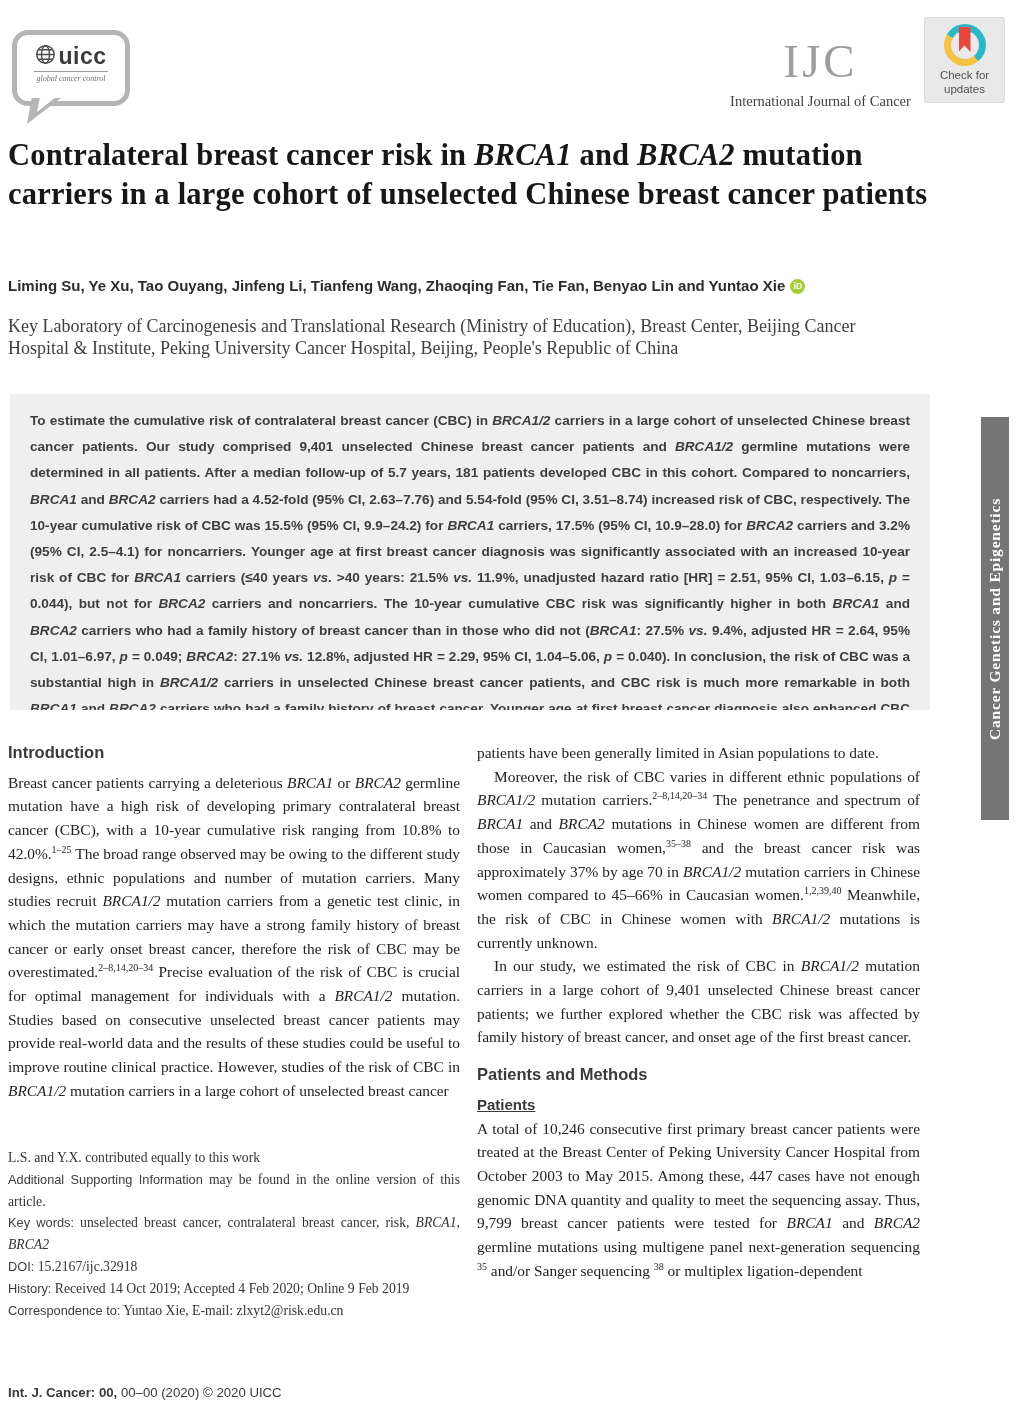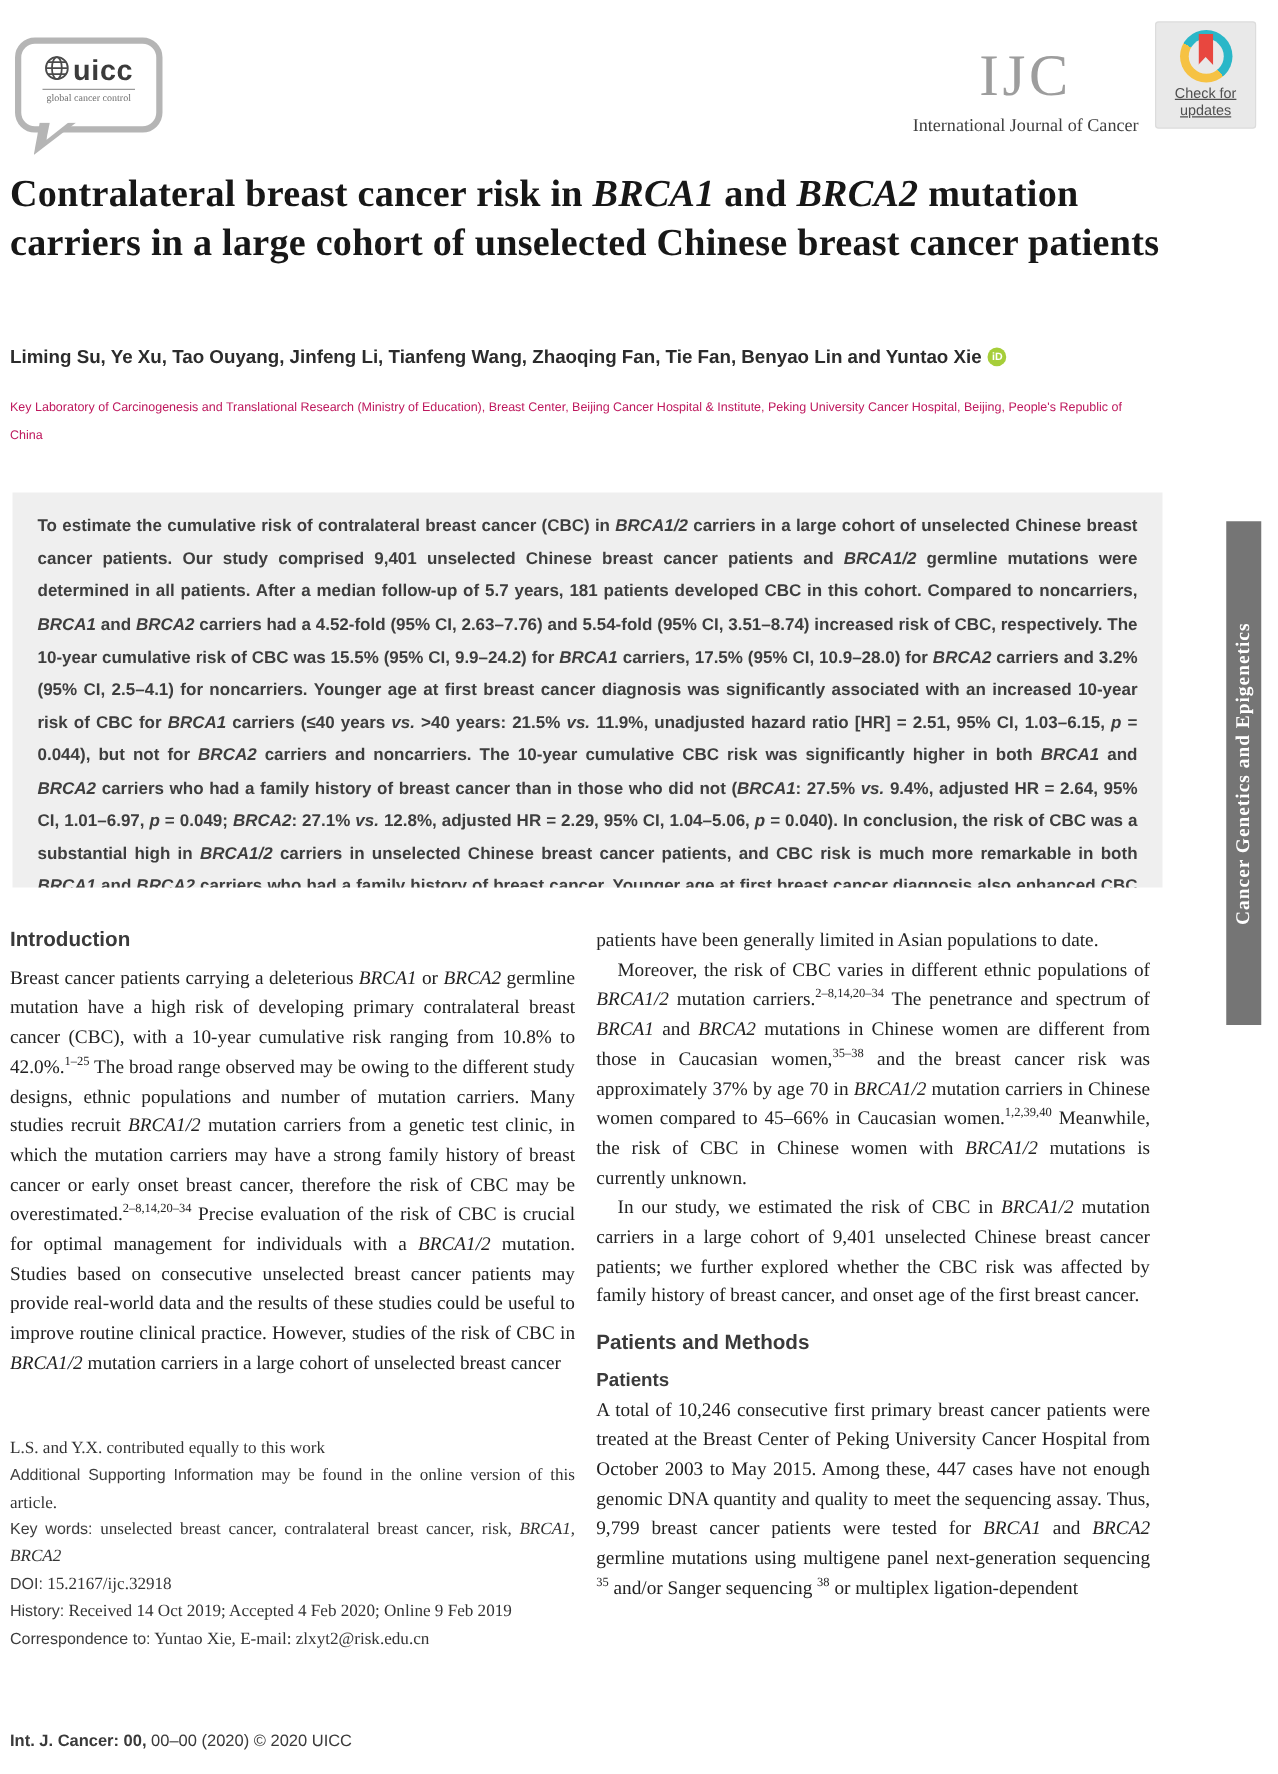--- a/index.html
+++ b/index.html
@@ -7,53 +7,53 @@
           font-family:"Liberation Serif", serif; -webkit-font-smoothing:antialiased; }
 
   
   .uicc { position:absolute; left:12px; top:30px; width:118px; height:76px;
           border:5px solid #b5b5b5; border-radius:16px; background:#fff; box-sizing:border-box;
           text-align:center; z-index:2; }
   .uicc-row { margin-top:8px; display:flex; align-items:center; justify-content:center; gap:2px; }
   .uicc-brand { font-family:"Liberation Sans", sans-serif; font-size:23px; font-weight:700;
                 color:#3b3b3b; letter-spacing:0.5px; }
   .uicc-div { width:74px; height:1px; background:#9a9a9a; margin:1px auto 2px; }
-  .uicc-tag { font-family:"Liberation Serif", serif; font-size:8px; color:#6f6f6f; }
+  .uicc-tag { font-family:"Liberation Serif", serif; font-style:italic; font-size:8px; color:#6f6f6f; }
   .tail-outer { position:absolute; left:10px; bottom:-23px; width:34px; height:26px;
                 background:#b5b5b5; clip-path:polygon(0 100%, 14% 0, 100% 0); }
   .tail-inner { position:absolute; left:20px; bottom:-11px; width:19px; height:15px;
                 background:#ffffff; clip-path:polygon(0 100%, 16% 0, 100% 0); }
 
   .ijc-block { position:absolute; left:718px; top:36px; width:205px; text-align:center; }
   .ijc-logo { font-family:"Liberation Serif", serif; font-size:47px; line-height:1.1;
               color:#9d9d9d; letter-spacing:3px; }
   .journal-name { margin-top:5px; font-family:"Liberation Serif", serif; font-size:14.5px; color:#3f3f3f; }
 
   .check-badge { position:absolute; left:924px; top:17px; width:81px; height:86px;
                  background:#e9e9e9; border-radius:3px; text-align:center; cursor:pointer;
                  box-shadow:0 0 0 1px #dcdcdc inset; }
   .ring { position:relative; width:42px; height:42px; margin:7px auto 3px; border-radius:50%;
           background:conic-gradient(#2ab7c8 0deg 140deg, #f6c243 140deg 300deg, #2ab7c8 300deg 360deg); }
   .ring::after { content:""; position:absolute; left:7px; top:7px; width:28px; height:28px;
                  background:#e9e9e9; border-radius:50%; }
   .bookmark { position:absolute; left:15px; top:3px; width:12px; height:25px; background:#e8473f;
               clip-path:polygon(0 0,100% 0,100% 100%,50% 74%,0 100%); z-index:2; }
-  .badge-text { font-family:"Liberation Sans", sans-serif; font-size:11.5px; line-height:13.5px; color:#4f4f4f;text-decoration:underline; }
+  .badge-text { font-family:"Liberation Sans", sans-serif; font-size:11.5px; line-height:13.5px; color:#4f4f4f; }
 
   
   .title { position:absolute; left:8px; top:136px; width:932px; margin:0;
            font-family:"Liberation Serif", serif; font-weight:700; font-size:30.5px;
            line-height:38.5px; color:#171717; letter-spacing:0.2px; }
   .authors { position:absolute; left:8px; top:277px; font-family:"Liberation Sans", sans-serif;
              font-size:15px; font-weight:700; color:#2c2c2c; }
   .orcid { display:inline-block; width:15px; height:15px; background:#a6ce39; color:#fff;
            border-radius:50%; font-size:8.5px; line-height:15px; text-align:center; font-weight:700;
            vertical-align:2px; margin-left:5px; font-family:"Liberation Sans", sans-serif; }
   .affiliation { position:absolute; left:8px; top:316px; width:890px;
-                 font-family:Liberation Sans, sans-serif; font-size:10px; line-height:21.5px; color:#be185d; }
+                 font-family:Liberation Serif, serif; font-size:18px; line-height:21.5px; color:#404040; }
 
   
   .abstract { position:absolute; left:10px; top:394px; width:920px; height:316px;
               background:#efefef; box-sizing:border-box; padding:14px 20px; overflow:hidden; }
   .abstract p { margin:0; font-family:"Liberation Sans", sans-serif; font-size:13.6px;
                 line-height:26.2px; font-weight:700; color:#3e3e3e; text-align:justify; }
 
   
   .side-banner { position:absolute; left:981px; top:417px; width:28px; height:403px;
                  background:#757575; display:flex; align-items:center; justify-content:center; }
@@ -62,21 +62,21 @@
                       letter-spacing:0.8px; color:#ffffff; }
 
   
   .col { position:absolute; text-align:justify; font-size:15.4px; line-height:23.7px; color:#222222; }
   .col p { margin:0; }
   .col-left  { left:8px;  top:741px; width:452px; }
   .col-right { left:477px; top:741px; width:443px; }
   .sec    { font-family:Liberation Sans, sans-serif; font-size:16.5px; font-weight:700;
             color:#3a3a3a; margin:0 0 6px 0; text-align:left; }
   .subsec { font-family:"Liberation Sans", sans-serif; font-size:15px; font-weight:700;
-            color:#3a3a3a; margin:0; text-align:left; }
+            color:#3a3a3a; margin:0; text-align:left;text-decoration:underline; }
   .indent { text-indent:17px; }
   .mt14 { margin-top:14px !important; }
   sup { font-size:10px; line-height:0; vertical-align:super; }
 
   
   .footnotes { position:absolute; left:8px; top:1147px; width:452px; font-size:13.7px;
                line-height:21.8px; color:#333333; text-align:justify; }
   .footnotes p { margin:0; }
   .fn-label { font-family:"Liberation Sans", sans-serif; font-weight:400; font-size:12.8px; color:#3d3d3d; }
 

